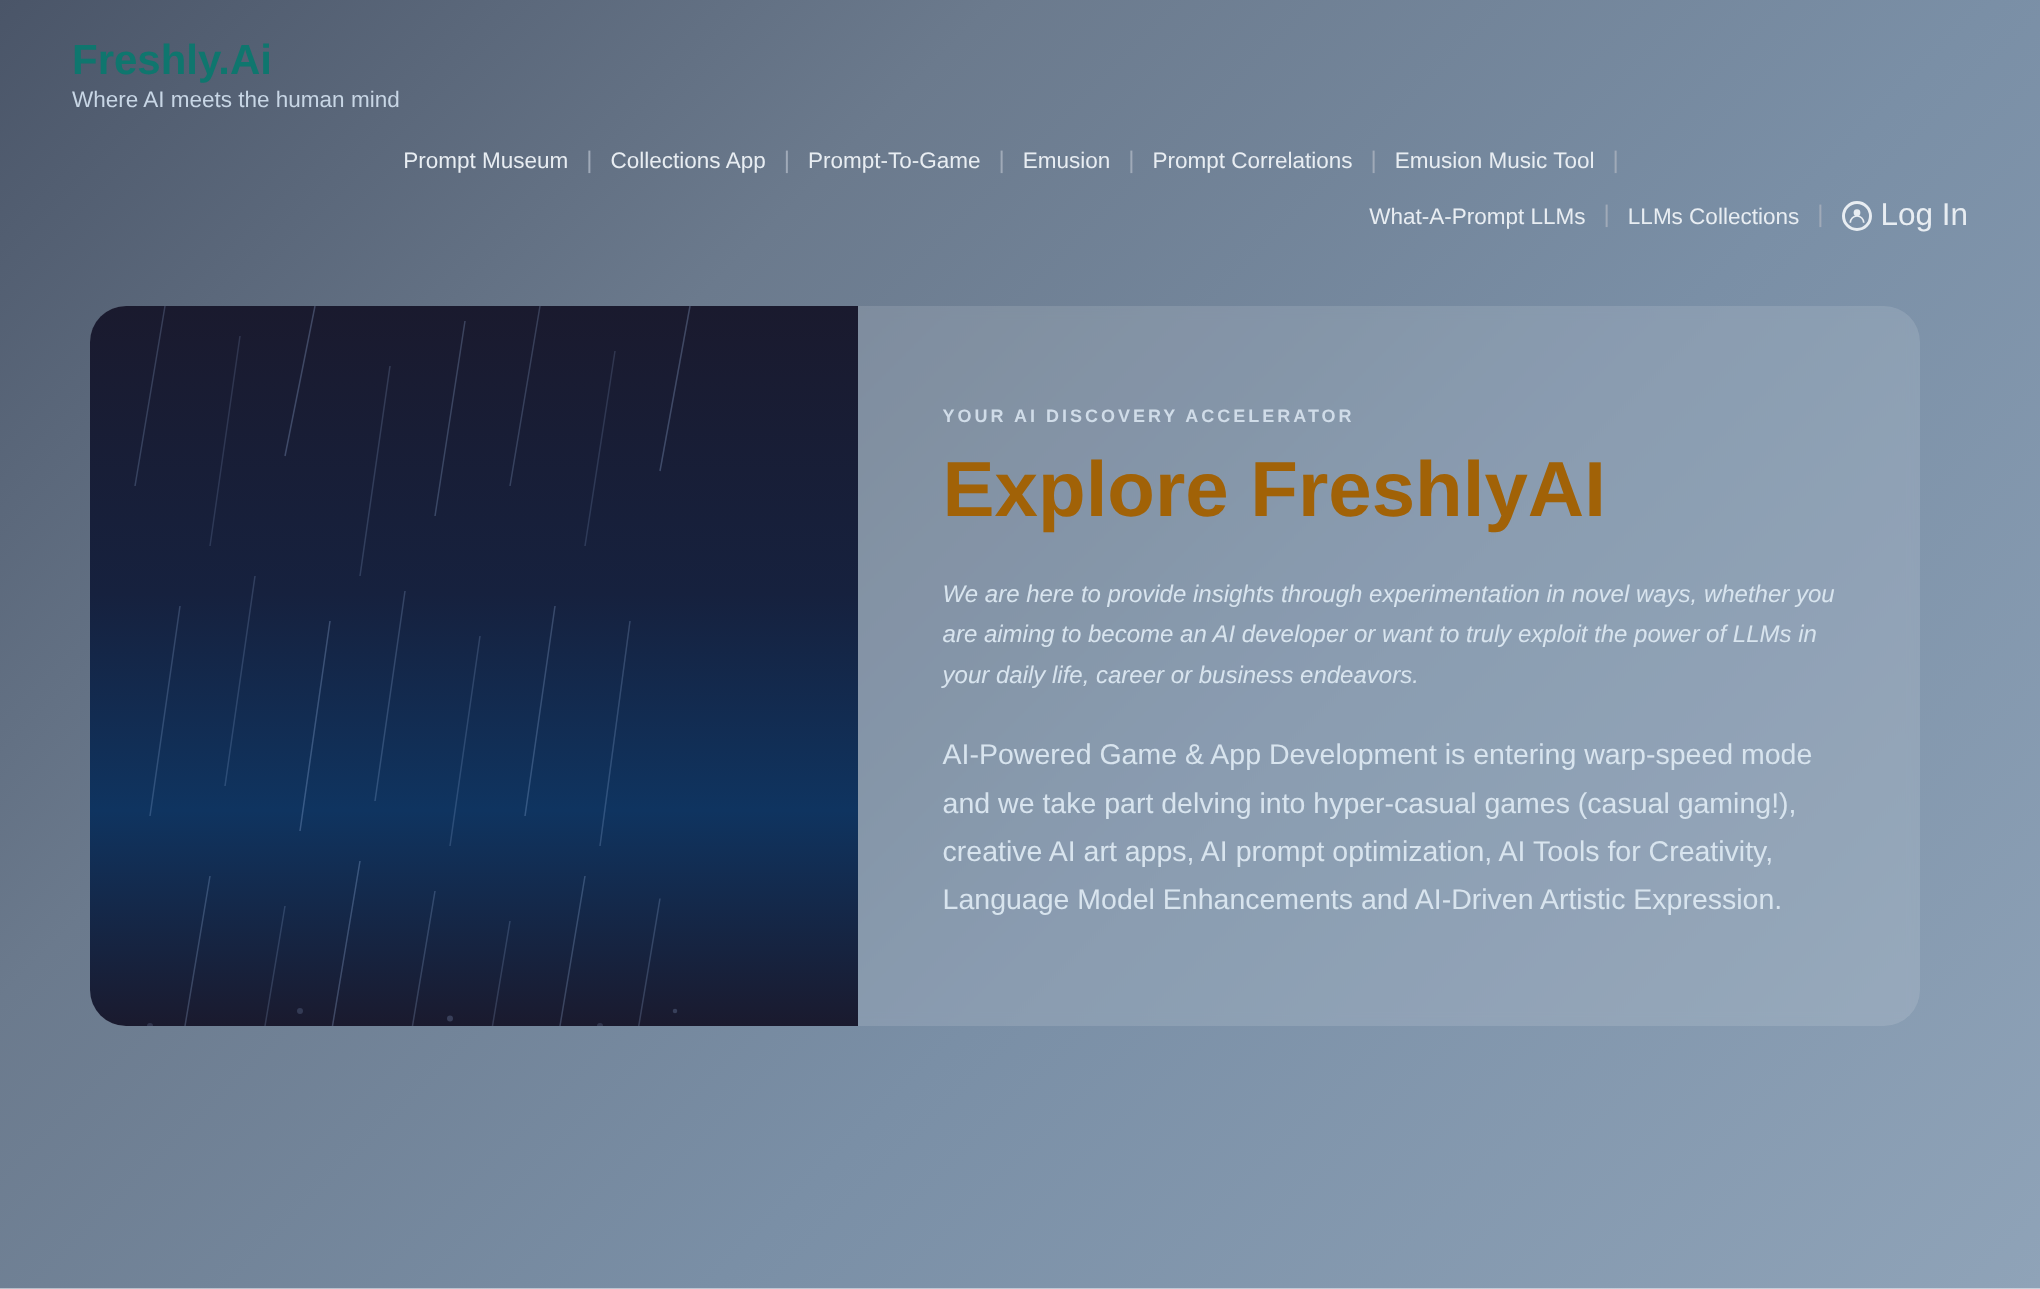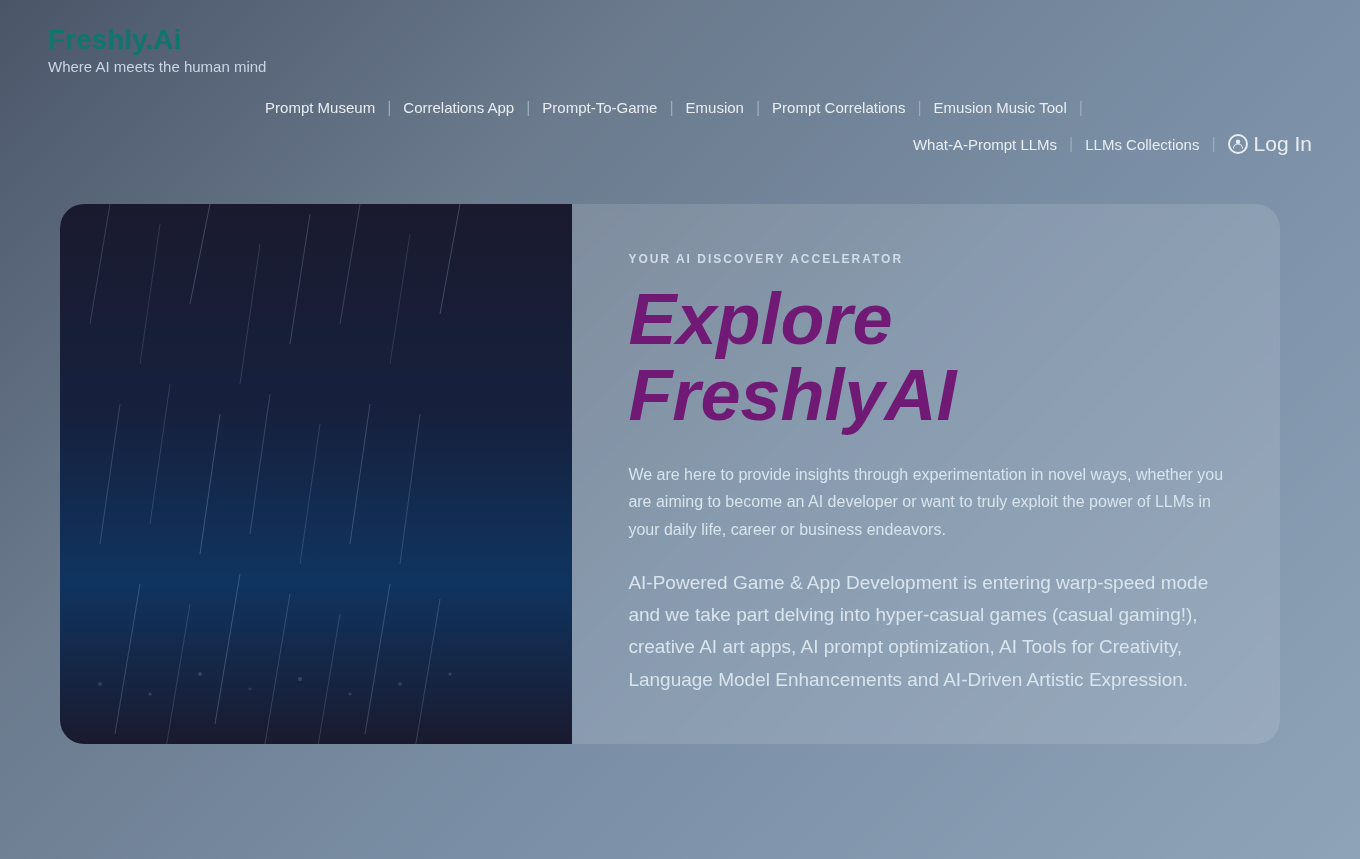--- a/index.html
+++ b/index.html
@@ -151,34 +151,34 @@
     .hero-eyebrow {
       font-size: 12px;
       font-weight: 700;
       letter-spacing: 2px;
       color: #d0dce8;
       text-transform: uppercase;
       margin-bottom: 16px;
     }
 
     .hero-title {
-      font-size: 72px;
+      font-size: 52px;
       font-weight: 800;
-      color: #701a75;
+      color: #a16207;
       line-height: 1.05;
       margin-bottom: 28px;
-      font-style: italic;
     }
 
     .hero-desc {
       font-size: 16px;
       line-height: 1.7;
       color: #d8e4ee;
       margin-bottom: 24px;
       max-width: 640px;
+      font-style: italic;
     }
 
     .hero-desc-2 {
       font-size: 19px;
       line-height: 1.7;
       color: #d8e4ee;
       max-width: 640px;
     }
   </style>
 </head>
@@ -187,21 +187,21 @@
 <header>
   <div class="logo-section">
     <div class="logo-title" style="color:#0f766e; font-size:28px; font-weight:700; cursor:pointer;">Freshly.Ai</div>
     <div class="logo-subtitle">Where AI meets the human mind</div>
   </div>
 
   <div class="nav-full">
     <div class="nav-primary">
       <a class="nav-link">Prompt Museum</a>
       <span class="nav-separator">|</span>
-      <a class="nav-link">Correlations App</a>
+      <a class="nav-link">Collections App</a>
       <span class="nav-separator">|</span>
       <a class="nav-link">Prompt-To-Game</a>
       <span class="nav-separator">|</span>
       <a class="nav-link">Emusion</a>
       <span class="nav-separator">|</span>
       <a class="nav-link">Prompt Correlations</a>
       <span class="nav-separator">|</span>
       <a class="nav-link">Emusion Music Tool</a>
       <span class="nav-separator">|</span>
     </div>

